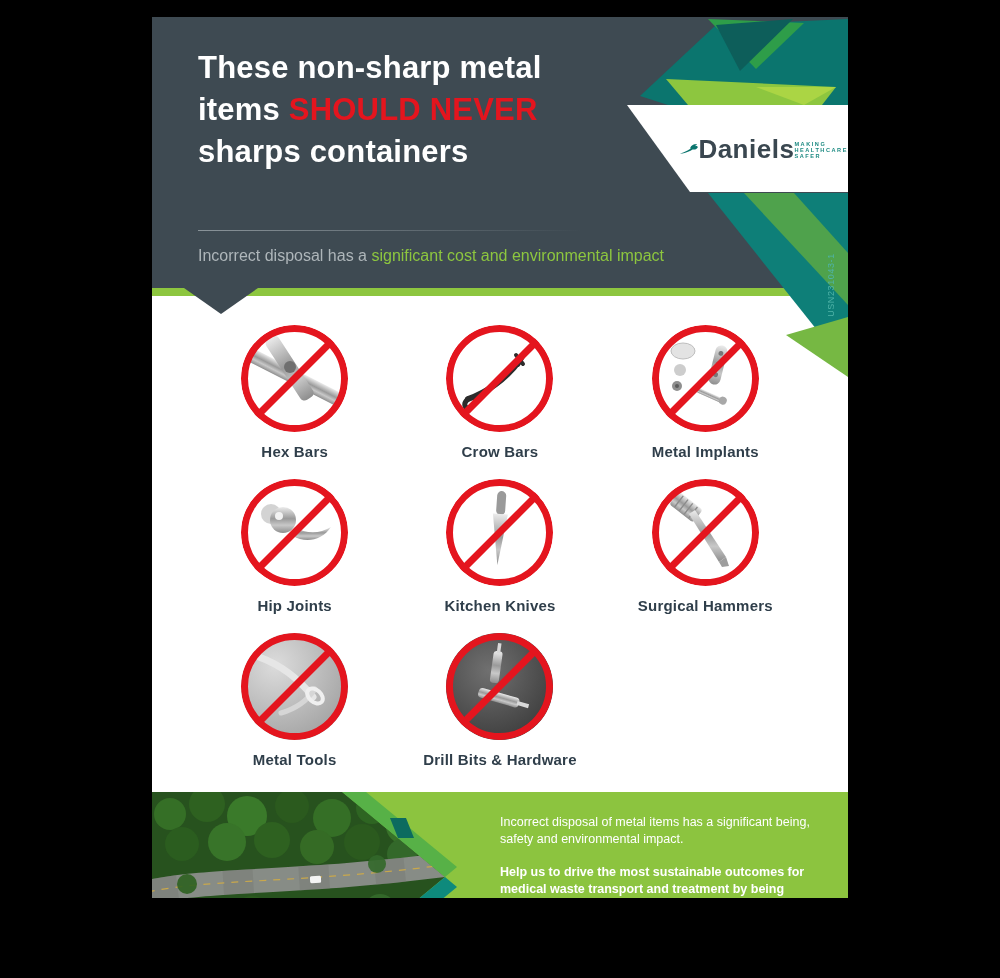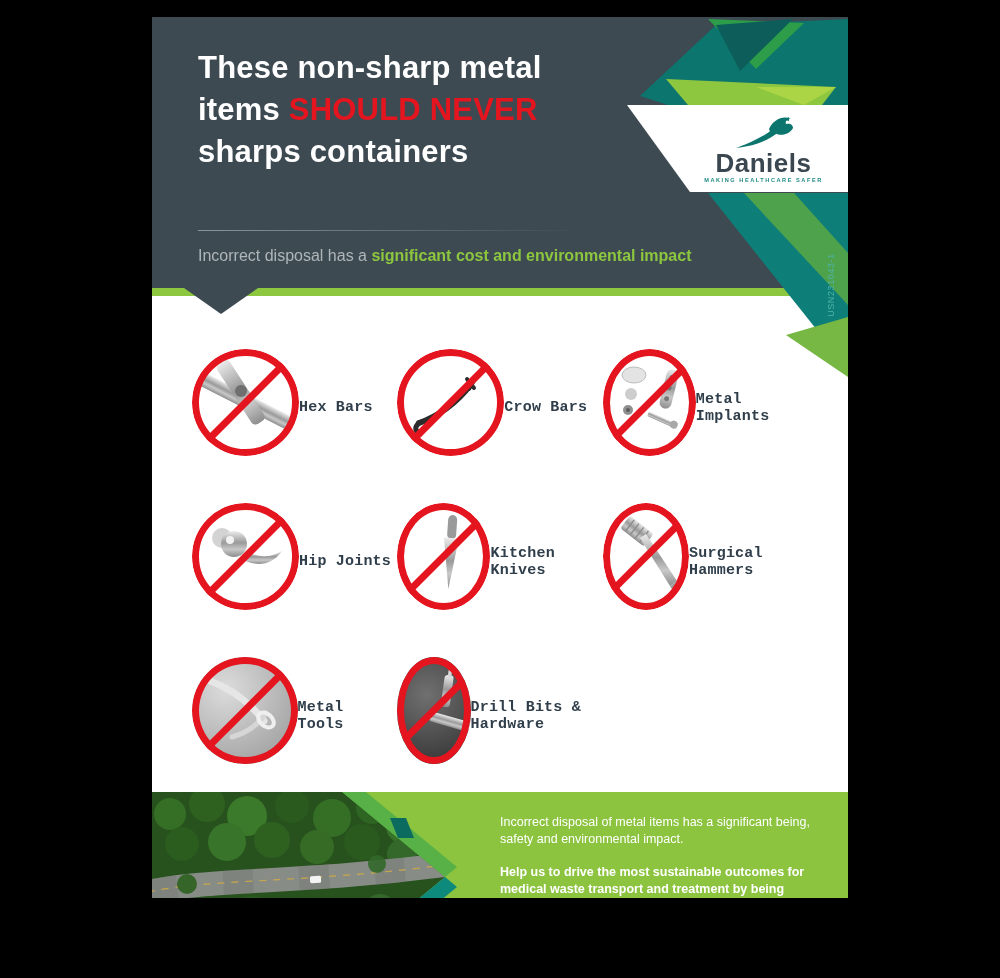--- a/index.html
+++ b/index.html
@@ -13,36 +13,36 @@
   .stripe { position:absolute; left:0; top:271px; width:696px; height:8px; background:var(--green,#8dc63f); z-index:1; }
   .notch { position:absolute; left:32px; top:271px; width:0; height:0; z-index:2;
            border-left:37px solid transparent; border-right:37px solid transparent;
            border-top:26px solid var(--slate,#3e4a52); }
   .title { position:absolute; left:46px; top:30px; z-index:2; color:#fff; font-weight:bold;
            font-size:31px; line-height:42px; letter-spacing:.2px; }
   .title .red { color:var(--red,#e4151e); }
   .divider { position:absolute; left:46px; top:213px; width:384px; height:1px; z-index:2;
              background:linear-gradient(to right, rgba(200,208,212,.55), rgba(200,208,212,0)); }
   .subtitle { position:absolute; left:46px; top:230px; z-index:2; font-size:16px; color:#aeb6ba; }
-  .subtitle .hl { color:var(--green,#8dc63f); font-weight:bold; }
+  .subtitle .hl { color:var(--green,#8dc63f); font-weight:normal; }
 
   
   .deco { position:absolute; right:0; top:0; width:240px; height:400px; z-index:2; pointer-events:none; }
   .logo-band { position:absolute; left:475px; top:88px; width:221px; height:87px; background:#fff; z-index:3;
                clip-path:polygon(0 0,100% 0,100% 100%,28.5% 100%);
-               display:flex; flex-direction:column; align-items:center; justify-content:center; padding-left:52px;
+               display:flex; flex-direction:row; align-items:center; justify-content:center; padding-left:52px;
                filter:drop-shadow(0 3px 3px rgba(0,0,0,.35)); }
   .brand { font-size:26px; font-weight:bold; color:#3a4750; letter-spacing:.5px; line-height:24px; }
   .tagline { font-size:5.6px; font-weight:bold; color:#1d8a82; letter-spacing:1.55px; margin-top:2px; }
 
   
   .grid { position:absolute; left:0; top:279px; width:696px; height:496px; z-index:1;
           display:grid; grid-template-columns:1fr 1fr 1fr; grid-auto-rows:154px;
           padding:29px 40px 0 40px; }
-  .cell { display:flex; flex-direction:row; align-items:center;font-family:Liberation Mono, monospace; }
+  .cell { display:flex; flex-direction:column; align-items:center; }
   .noicon { position:relative; width:107px; height:107px; border-radius:50%; overflow:hidden; background:#fff; }
   .noicon.bg-gray { background:radial-gradient(circle at 32% 30%, #dcdcdc, #a3a3a3 78%); }
   .noicon.bg-dark { background:radial-gradient(circle at 40% 35%, #707070, #3c3c3c 80%); }
   .noicon svg.item { position:absolute; left:8px; top:8px; z-index:1; }
   .ring  { position:absolute; inset:0; border:7px solid var(--red,#e4151e); border-radius:50%; z-index:2; }
   .slash { position:absolute; left:-4px; right:-4px; top:50px; height:7px; background:var(--red,#e4151e);
            transform:rotate(-45deg); z-index:2; }
   .cell-label { margin-top:11px; font-size:15px; font-weight:bold; color:#2f3e4a; letter-spacing:.2px; }
 
   

